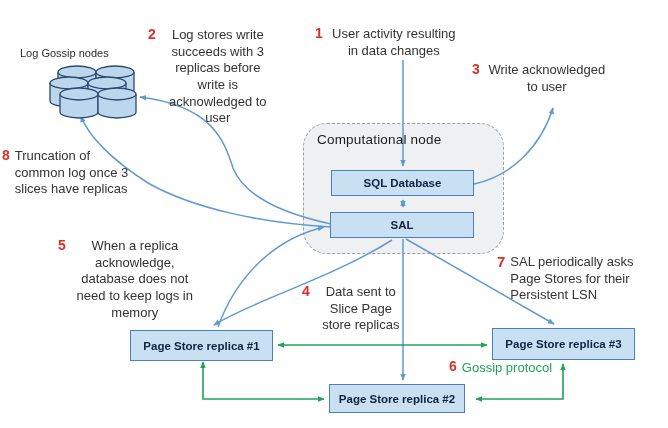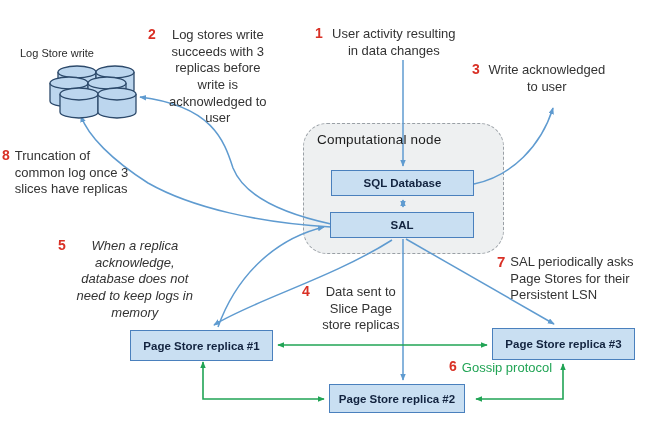--- a/index.html
+++ b/index.html
@@ -38,21 +38,21 @@
 
   
   .ann { position:absolute; z-index:4; display:flex; gap:5px; align-items:flex-start; }
   .num { font-weight:bold; color:#d93025; font-size:14px; line-height:1.1; }
   .txt { white-space:pre-line; font-size:13px; line-height:1.28; color:#333; }
   .txt.center { text-align:center; }
   #ann1 { left:315px; top:26px; }  #ann1 .txt { width:132px; }
   #ann2 { left:148px; top:27px; }  #ann2 .txt { width:114px; }
   #ann3 { left:472px; top:62px; }  #ann3 .txt { width:124px; }
   #ann4 { left:302px; top:284px; } #ann4 .txt { width:92px; }
-  #ann5 { left:58px;  top:238px; } #ann5 .txt { width:128px;font-style:italic; }
+  #ann5 { left:58px;  top:238px; } #ann5 .txt { width:128px; }
   #ann7 { left:497px; top:254px; } #ann7 .num { font-size:15px; }
   #ann8 { left:2px;   top:148px; }
   #ann6 { left:449px; top:359px; }
   #ann6 .gossip { font-size:13px; color:#21a455; line-height:1.2; padding-top:1px; }
 
   .logstore-label {
     position:absolute; left:20px; top:47px; z-index:4;
     font-size:11px; color:#2b2b2b;
   }
   .watermark {
@@ -181,16 +181,16 @@
 Page Stores for their
 Persistent LSN</span>
   </div>
   <div id="ann8" class="ann">
     <span class="num">8</span>
     <span class="txt">Truncation of
 common log once 3
 slices have replicas</span>
   </div>
 
-  <div class="logstore-label">Log Store write</div>
+  <div class="logstore-label">Log Gossip nodes</div>
 
   <div class="watermark">华为云社区</div>
 </div>
 
 </body></html>

